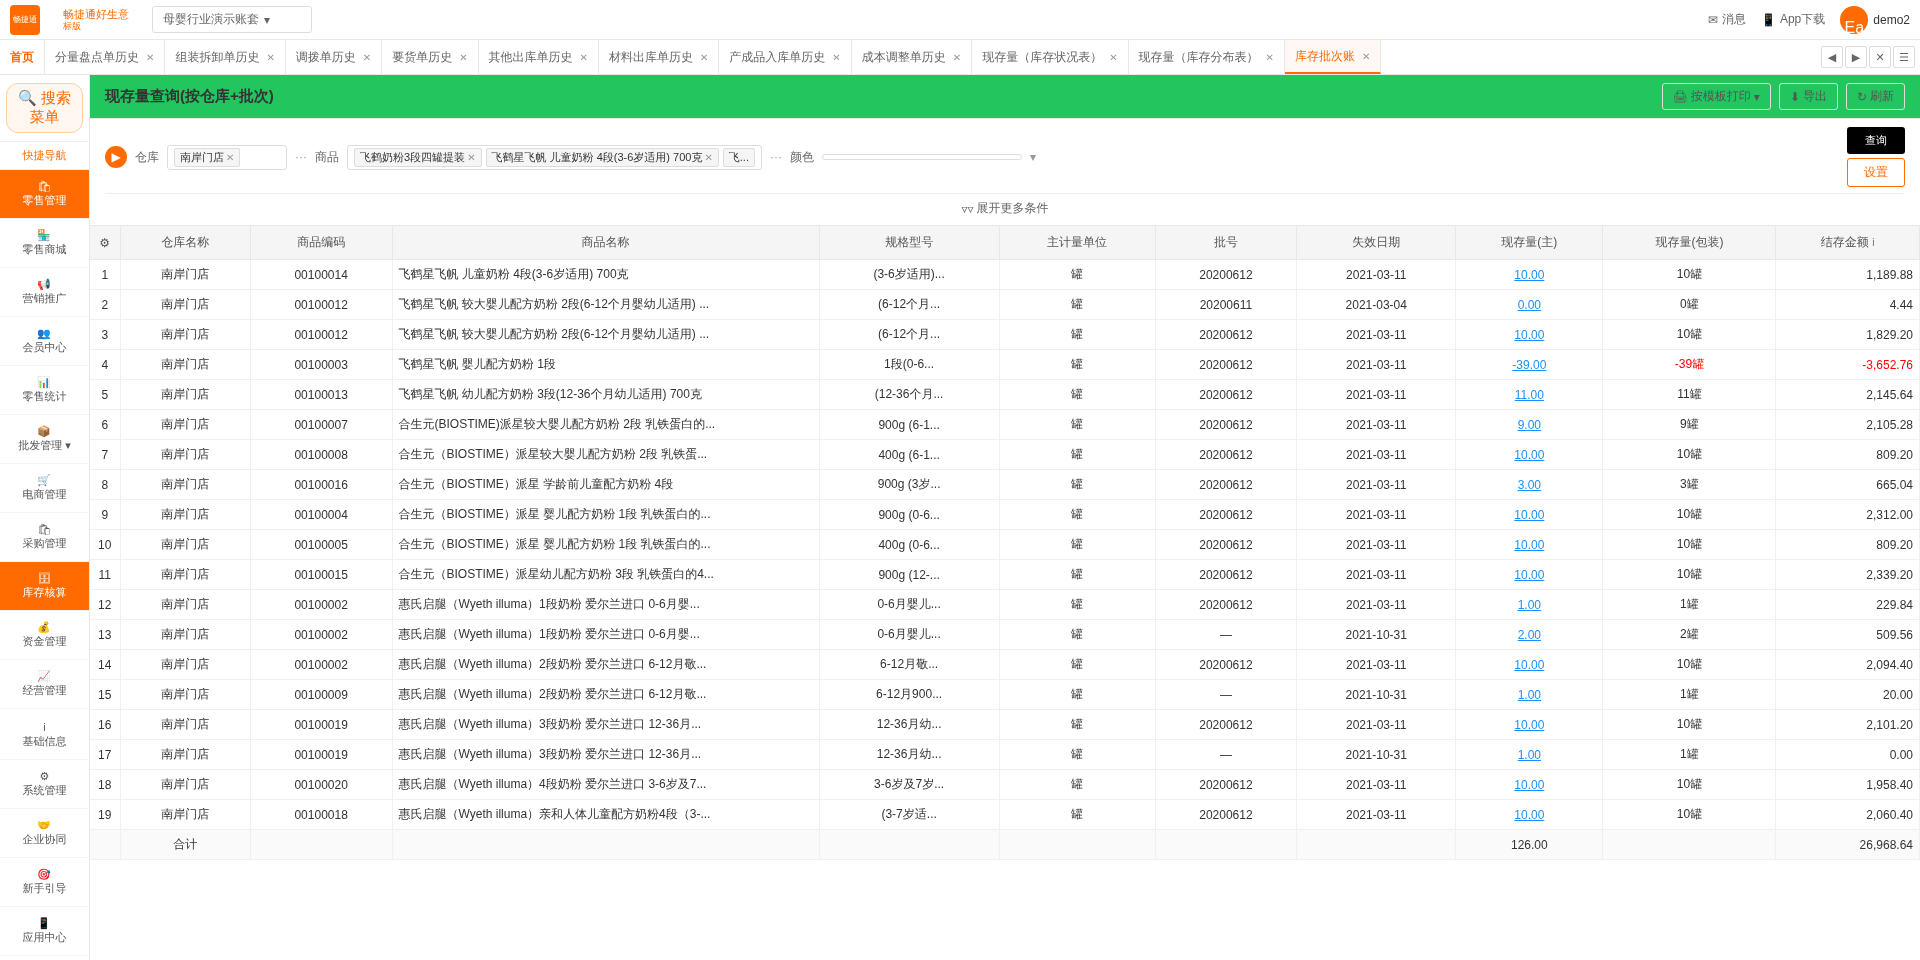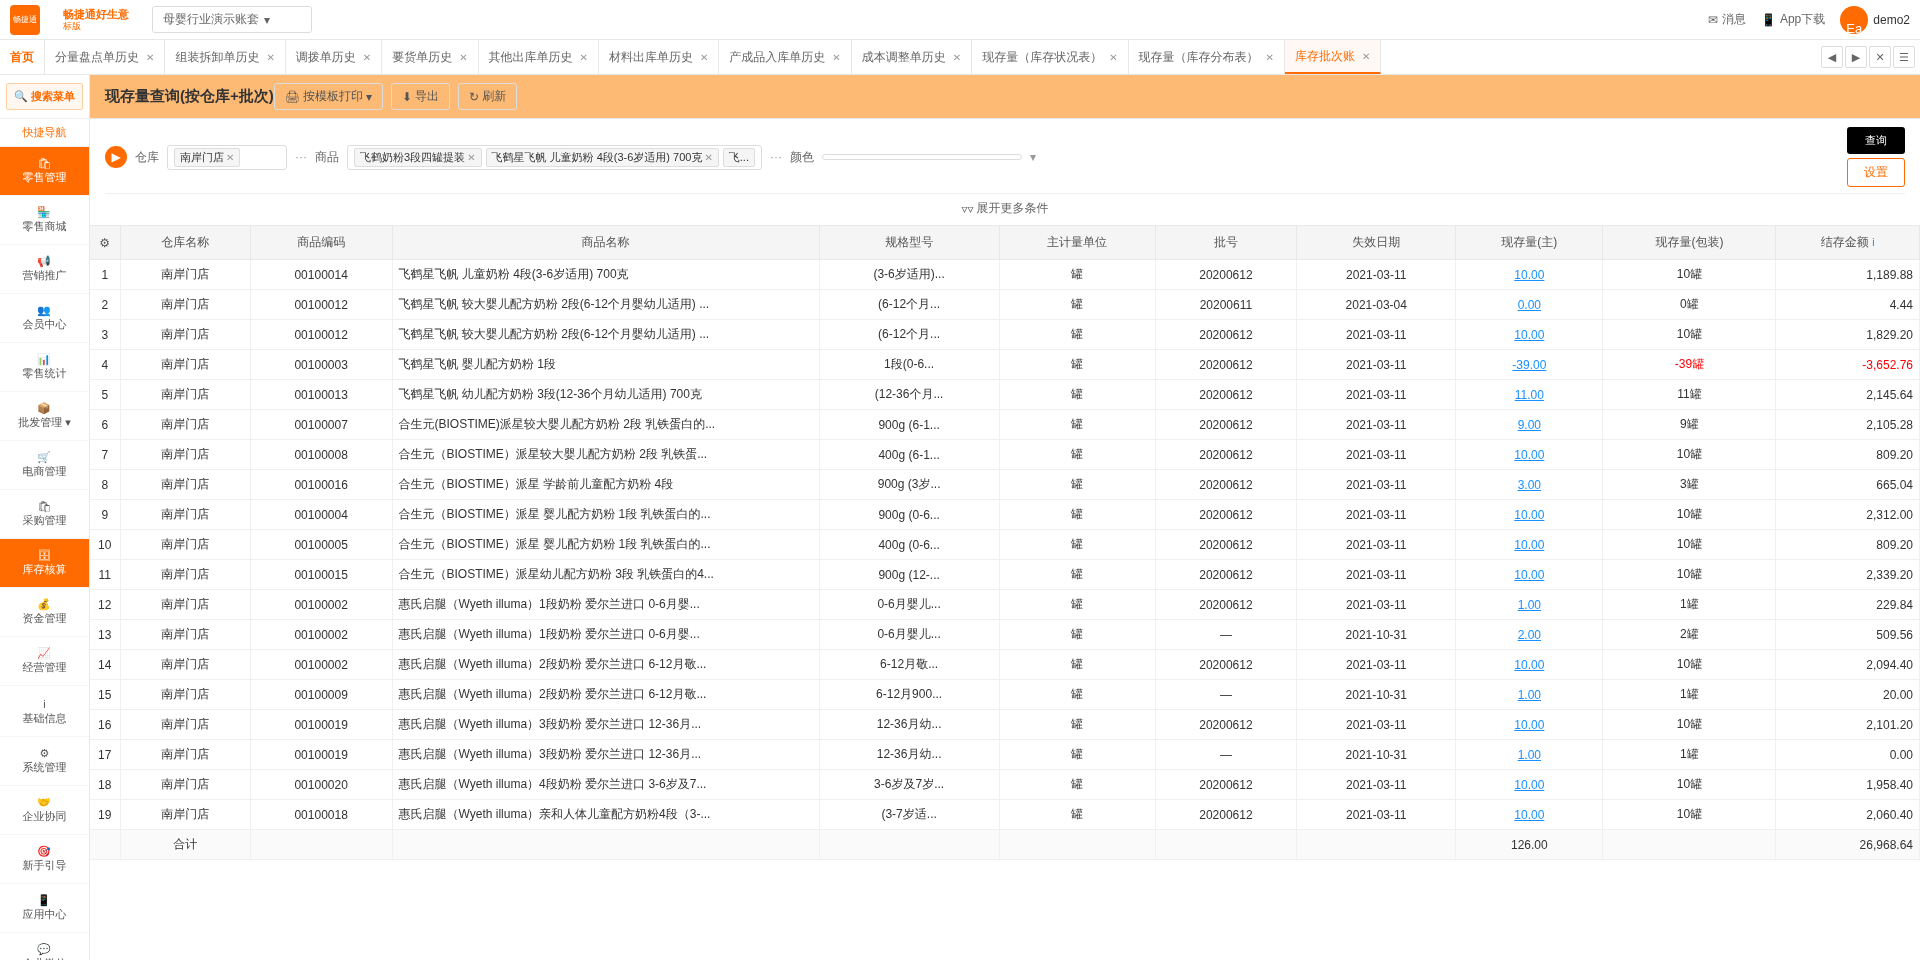--- a/index.html
+++ b/index.html
@@ -21,28 +21,28 @@
     .tab-item.home { color: #ff6b00; font-weight: bold; }
     .tab-nav { display: flex; align-items: center; margin-left: auto; gap: 2px; padding: 0 5px; }
     .tab-nav-btn { width: 22px; height: 22px; display: flex; align-items: center; justify-content: center; cursor: pointer; color: #666; border: 1px solid #ddd; border-radius: 2px; font-size: 11px; }
 
     
     .layout { display: flex; height: calc(960px - 75px); }
 
     
     .sidebar { width: 90px; background: #fff; border-right: 1px solid #e8e8e8; display: flex; flex-direction: column; flex-shrink: 0; }
     .sidebar-search { padding: 8px 6px; border-bottom: 1px solid #f0f0f0; }
-    .sidebar-search-btn { width: 100%; padding: 5px; background: #fff7f0; border: 1px solid #ffd0a0; border-radius: 2px; color: #ff6b00; font-size: 11px; text-align: center; cursor: pointer; font-weight: bold; }
+    .sidebar-search-btn { width: 100%; padding: 5px; background: #fff7f0; border: 1px solid #ffd0a0; border-radius: 12px; color: #ff6b00; font-size: 15px; text-align: center; cursor: pointer; }
     .sidebar-nav-btn { padding: 6px; border-bottom: 1px solid #f0f0f0; text-align: center; color: #ff6b00; font-size: 11px; cursor: pointer; }
     .sidebar-item { padding: 10px 5px; text-align: center; cursor: pointer; color: #555; font-size: 11px; border-bottom: 1px solid #f5f5f5; }
     .sidebar-item.active { background: #ff6b00; color: white; }
 
     
     .main { flex: 1; display: flex; flex-direction: column; overflow: hidden; }
-    .page-header { background: #fdba74; padding: 8px 15px; border-bottom: 1px solid #e8e8e8; display: flex; align-items: center; }
+    .page-header { background: #22c55e; padding: 8px 15px; border-bottom: 1px solid #e8e8e8; display: flex; align-items: center; justify-content: space-between; }
     .page-title { font-size: 15px; font-weight: bold; color: #333; }
     .header-actions { display: flex; align-items: center; gap: 8px; }
     .btn-print { display: flex; align-items: center; gap: 3px; padding: 4px 10px; border: 1px solid #ddd; border-radius: 3px; cursor: pointer; font-size: 12px; color: #555; }
     .btn-export { display: flex; align-items: center; gap: 3px; padding: 4px 10px; border: 1px solid #ddd; border-radius: 3px; cursor: pointer; font-size: 12px; color: #555; }
     .btn-refresh { display: flex; align-items: center; gap: 3px; padding: 4px 10px; border: 1px solid #ddd; border-radius: 3px; cursor: pointer; font-size: 12px; color: #555; }
 
     
     .filter-area { background: #fff; padding: 8px 15px; border-bottom: 1px solid #e8e8e8; }
     .filter-row { display: flex; align-items: center; gap: 8px; flex-wrap: wrap; }
     .filter-label { color: #666; font-size: 12px; white-space: nowrap; }
@@ -80,39 +80,39 @@
 </head>
 <body>
 
 <div style="height: 960px; display: flex; flex-direction: column; overflow: hidden;">
 
   <div class="top-bar">
     <div class="logo-icon">
       <span style="font-size:8px; color:white;">畅捷通</span>
     </div>
     <div style="display:flex;flex-direction:column;line-height:1.2;">
-      <span style="color:#ff6b00;font-weight:bold;font-size:11px;">畅捷通好生意</span>
+      <span style="color:#ff6b00;font-weight:normal;font-size:11px;">畅捷通好生意</span>
       <span style="color:#ff6b00;font-size:9px;">标版</span>
     </div>
     <div class="dropdown-btn">
       <span>母婴行业演示账套</span>
       <span>▾</span>
     </div>
     <div class="top-actions">
       <div class="top-action-item">
         <span>✉</span>
         <span>消息</span>
       </div>
       <div class="top-action-item">
         <span>📱</span>
         <span>App下载</span>
       </div>
       <div style="display:flex;align-items:center;gap:5px;">
         <div class="avatar">
-          <span style="font-size:13px;margin-top:17px;">Ea</span>
+          <span style="font-size:16px;margin-top:17px;">Ea</span>
         </div>
         <span>demo2</span>
       </div>
     </div>
   </div>
 
   <div class="tab-bar">
     <div class="tab-item home">
       <span>首页</span>
     </div>

